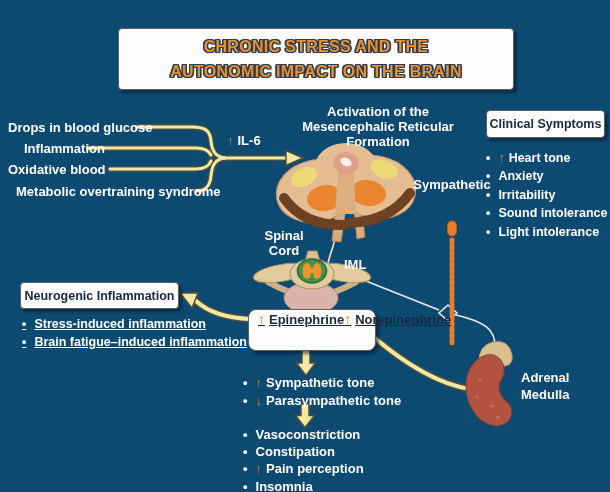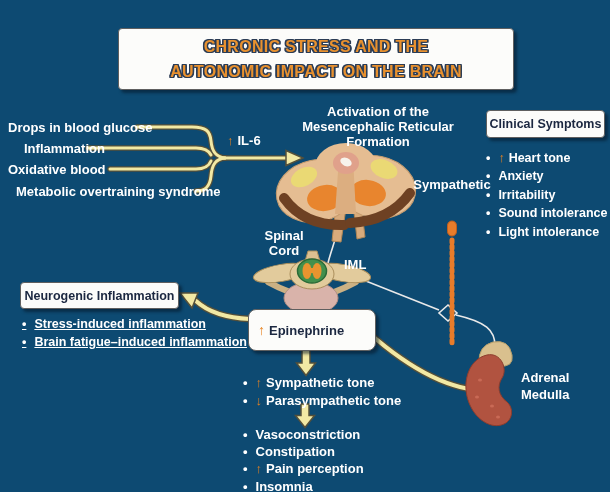--- a/index.html
+++ b/index.html
@@ -174,22 +174,23 @@
   </div>
   <div class="list" style="left:22px;top:315px;line-height:18px;text-decoration:underline;">
     <div class="li">
         <span>Stress-induced inflammation</span>
       </div>
     <div class="li">
         <span>Brain fatigue–induced inflammation</span>
       </div>
   </div>
 
-  <div class="wbox" style="left:248px;top:309px;width:117px;height:40px;font-size:13px;flex-direction:column;align-items:flex-start;justify-content:center;padding-left:9px;line-height:18px;border-radius:8px;">
+  <div class="wbox" style="left:248px;top:309px;width:117px;height:40px;font-size:13px;flex-direction:row;align-items:flex-start;justify-content:space-between;padding-left:9px;line-height:18px;border-radius:8px;text-decoration:underline;">
     <div class="hormone-row"><span class="up">↑</span><span class="dk">Epinephrine</span></div>
+    <div class="hormone-row"><span class="up">↑</span><span class="dk">Norepinephrine</span></div>
   </div>
 
   <div class="list" style="left:243px;top:374px;line-height:17.5px;font-size:13px;">
     <div class="li">
         <span><span class="up">↑</span><span>Sympathetic tone</span></span>
       </div>
     <div class="li">
         <span><span class="down">↓</span><span>Parasympathetic tone</span></span>
       </div>
   </div>

